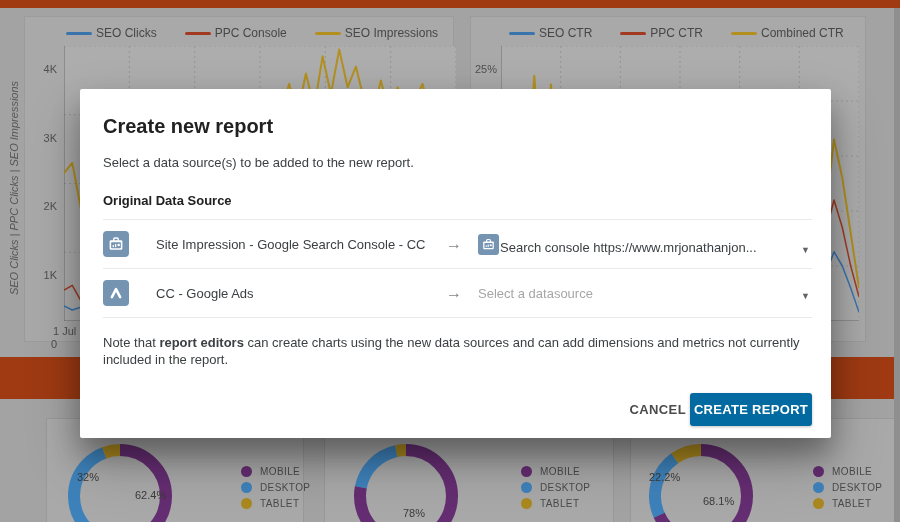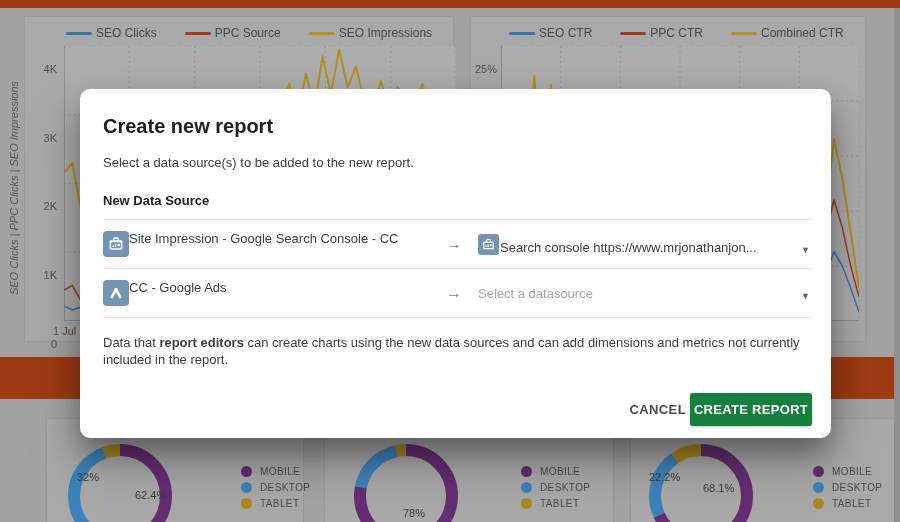--- a/index.html
+++ b/index.html
@@ -39,72 +39,72 @@
 
   .donut-card { position:absolute; top:418px; height:120px; background:#a9a9a9; border:1px solid #999; }
   .dc1 { left:46px;  width:258px; }
   .dc2 { left:324px; width:290px; }
   .dc3 { left:630px; width:268px; }
   .donut-svg { position:absolute; top:21px; }
   .dc1 .donut-svg { left:17px; } .dc2 .donut-svg { left:25px; } .dc3 .donut-svg { left:14px; }
   .pct { position:absolute; font-size:11px; color:#3b3b3b; }
   .d1-l1 { left:30px; top:52px; } .d1-l2 { left:88px; top:70px; }
   .d2-l1 { left:78px; top:88px; }
-  .d3-l1 { left:18px; top:52px; } .d3-l2 { left:72px; top:63px; }
+  .d3-l1 { left:18px; top:52px; } .d3-l2 { left:72px; top:76px; }
   .donut-legend { position:absolute; top:44px; }
   .dc1 .donut-legend { left:158px; } .dc2 .donut-legend { left:160px; } .dc3 .donut-legend { left:146px; }
   .donut-legend .row { display:flex; align-items:center; gap:8px; height:16px;padding-left:36px; }
   .dot { width:11px; height:11px; border-radius:50%; display:inline-block; }
   .donut-legend .lbl { font-size:10px; letter-spacing:.4px; color:#4a4a4a; }
 
   
   .modal { position:absolute; left:80px; top:89px; width:751px; height:349px; background:#fff;
-    border-radius:10px; z-index:10; padding:26px 19px 8px 23px;
+    border-radius:2px; z-index:10; padding:26px 19px 8px 23px;
     box-shadow:0 16px 28px rgba(0,0,0,.30), 0 25px 55px rgba(0,0,0,.22); }
   .m-title { font-size:20px; font-weight:600; color:#212121; margin-bottom:17px; }
   .m-sub { font-size:13px; color:#3c4043; margin-bottom:23px; }
   .hdr { display:flex; font-size:13px; font-weight:bold; color:#212121; padding-bottom:11px;
     border-bottom:1px solid #e8eaed; }
   .hdr .h-left { flex:0 0 375px; }
   .hdr .h-right { width:330px; }
   .ds-row { display:flex; align-items:center; height:49px; border-bottom:1px solid #e8eaed; }
-  .ds-left { flex:0 0 327px; display:flex; align-items:flex-start; gap:0; }
+  .ds-left { flex:0 0 327px; display:flex; align-items:center; gap:27px; }
   .ds-icon { width:26px; height:26px; border-radius:4px; background:#7494b2; display:flex;
     align-items:center; justify-content:center; flex:none; }
   .ds-icon.small { width:21px; height:21px; border-radius:3px; }
   .ds-name { font-size:13px; color:#3c4043; }
   .arrow { flex:0 0 48px; text-align:center; font-size:16px; color:#80868b; }
   .ds-select { width:334px; display:flex; align-items:flex-end; gap:1px; cursor:pointer; }
   .sel-text { font-size:13px; color:#3c4043; white-space:nowrap; overflow:hidden;
     text-overflow:ellipsis; max-width:270px; }
   .sel-text.placeholder { color:#a6a6a6; }
   .caret { margin-left:auto; font-size:9px; color:#5f6368; padding-right:2px; }
   .note { font-size:13px; color:#3c4043; line-height:17px; margin-top:16px; width:700px; }
   .actions { display:flex; justify-content:flex-end; align-items:center; margin-top:25px; }
   .btn-cancel { background:none; border:none; font-family:inherit; font-size:13px; font-weight:bold;
     letter-spacing:.4px; color:#4b4b4b; cursor:pointer; padding:8px 4px; }
-  .btn-create { background:#15803d; border:none; border-radius:3px; font-family:inherit;
+  .btn-create { background:#0369a1; border:none; border-radius:3px; font-family:inherit;
     font-size:13px; font-weight:bold; letter-spacing:.3px; color:#fff; cursor:pointer;
     width:122px; height:33px; box-shadow:0 1px 3px rgba(0,0,0,.25); }
 </style>
 </head>
 <body>
 
 <div>
   <div class="topbar"></div>
 
   <div class="chart-card card-left">
     <div class="line-legend">
       <span class="item">
           <span class="lswatch" style="background: rgb(58, 116, 173);"></span>
           <span class="lbl">SEO Clicks</span>
         </span>
       <span class="item">
           <span class="lswatch" style="background: rgb(162, 58, 34);"></span>
-          <span class="lbl">PPC Source</span>
+          <span class="lbl">PPC Console</span>
         </span>
       <span class="item">
           <span class="lswatch" style="background: rgb(179, 144, 31);"></span>
           <span class="lbl">SEO Impressions</span>
         </span>
     </div>
     <span class="ytick yt0">4K</span>
     <span class="ytick yt1">3K</span>
     <span class="ytick yt2">2K</span>
     <span class="ytick yt3">1K</span>
@@ -242,21 +242,21 @@
   </div>
 
   <div class="right-gutter"></div>
 </div>
 
 <div class="modal">
   <div class="m-title">Create new report</div>
   <div class="m-sub">Select a data source(s) to be added to the new report.</div>
 
   <div class="hdr">
-    <span class="h-right">New Data Source</span>
+    <span class="h-left">Original Data Source</span>
   </div>
 
   <div class="ds-row">
     <div class="ds-left">
       <span class="ds-icon">
         <svg width="18" height="18" viewBox="0 0 24 24">
           <path d="M9 8V5.5C9 4.7 9.7 4 10.5 4h3c.8 0 1.5.7 1.5 1.5V8" stroke="#fff" stroke-width="1.8" fill="none"></path>
           <rect x="3.5" y="7" width="17" height="12.5" rx="1.5" fill="#fff"></rect>
           <rect x="5.5" y="9.5" width="13" height="8" rx="0.8" fill="#7494b2"></rect>
           <rect x="7.5" y="13.5" width="1.8" height="2.6" fill="#fff"></rect>
@@ -292,19 +292,19 @@
       </span>
       <span class="ds-name">CC - Google Ads</span>
     </div>
     <span class="arrow">→</span>
     <div class="ds-select">
       <span class="sel-text placeholder">Select a datasource</span>
       <span class="caret">▼</span>
     </div>
   </div>
 
-  <p class="note"><span>Data that </span><b>report editors</b><span> can create charts using the new data sources and can add dimensions and metrics not currently included in the report.</span></p>
+  <p class="note"><span>Note that </span><b>report editors</b><span> can create charts using the new data sources and can add dimensions and metrics not currently included in the report.</span></p>
 
   <div class="actions">
     <button class="btn-cancel">CANCEL</button>
     <button class="btn-create">CREATE REPORT</button>
   </div>
 </div>
 
 </body></html>

